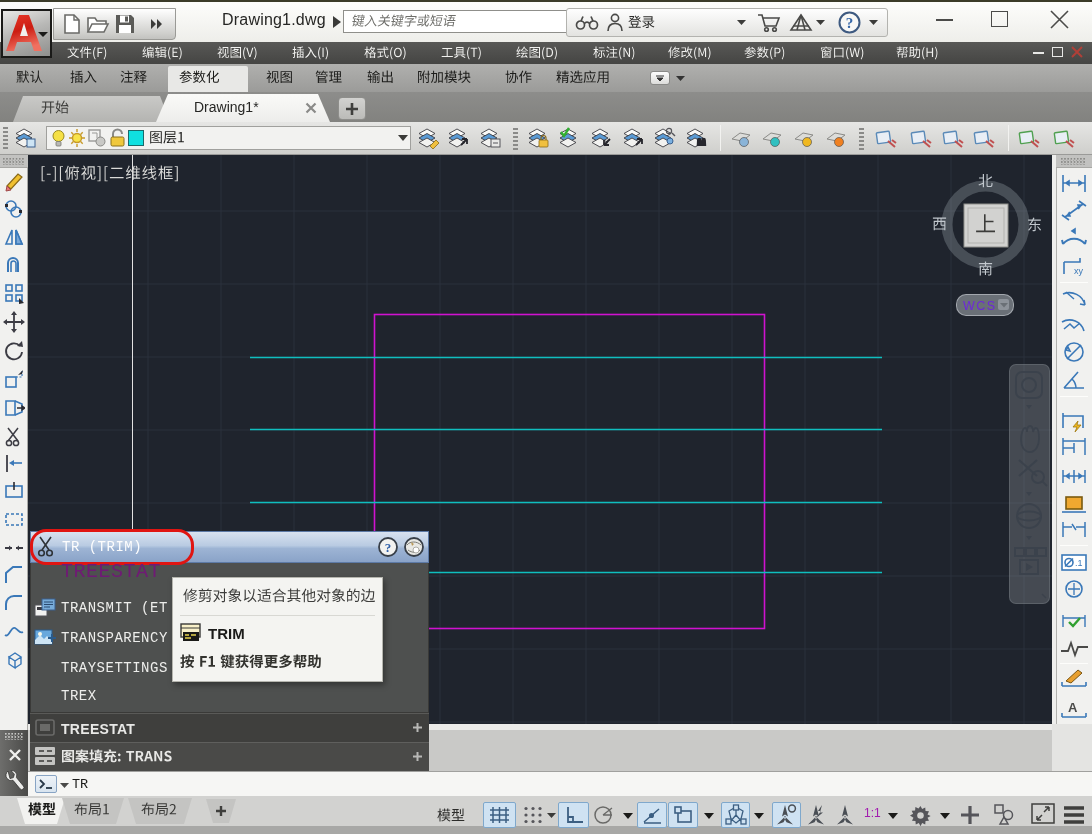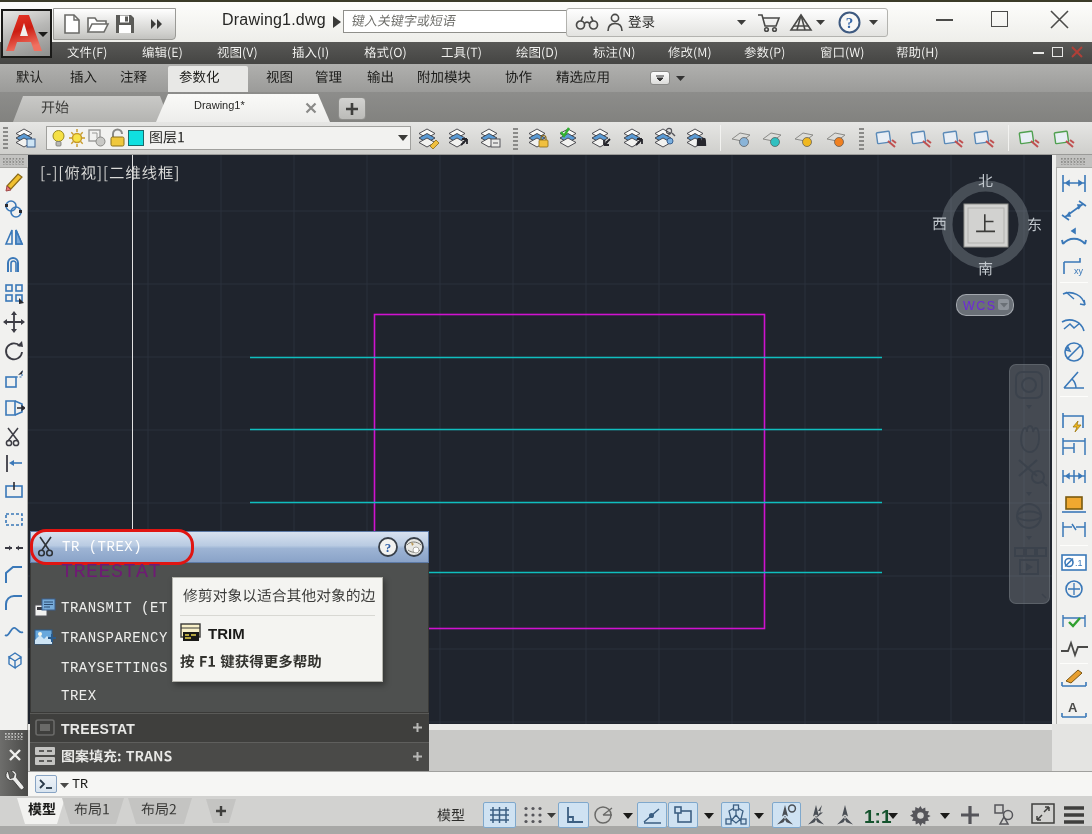--- a/index.html
+++ b/index.html
@@ -157,21 +157,21 @@
   </svg>
 <svg class="abs" style="left:676px;top:75px" width="9" height="7" viewBox="0 0 9 7">
     <path d="M0 1l4.5 5L9 1z" fill="#333"></path>
   </svg>
 <div class="abs" style="left:0px;top:92px;width:1092px;height:30px;background:linear-gradient(#8d8d8b,#82827f)"></div>
 <div class="abs" style="left:13px;top:96px;width:157px;height:26px;background:linear-gradient(#c9c9c7,#b4b4b1);clip-path:polygon(10px 0,calc(100% - 10px) 0,100% 100%,0 100%);border-radius:6px 6px 0 0"></div>
 <svg style="position:absolute;left:41px;top:100px;overflow:visible" width="30" height="17">
     <path transform="translate(0,12.3)" d="M9.1 -9.8V-5.9H5.2V-6.5V-9.8ZM0.7 -5.9V-4.8H4.0C3.8 -2.9 3.1 -1.1 0.8 0.4C1.0 0.6 1.4 0.9 1.6 1.2C4.2 -0.5 4.9 -2.6 5.1 -4.8H9.1V1.1H10.2V-4.8H13.3V-5.9H10.2V-9.8H12.9V-10.8H1.2V-9.8H4.1V-6.5L4.1 -5.9Z M20.5 -4.6V1.1H21.4V0.5H25.7V1.1H26.7V-4.6ZM21.4 -0.4V-3.6H25.7V-0.4ZM20.0 -5.7C20.4 -5.9 21.0 -5.9 26.2 -6.3C26.4 -6.0 26.6 -5.6 26.7 -5.3L27.6 -5.8C27.1 -6.9 26.2 -8.5 25.2 -9.7L24.4 -9.3C24.8 -8.7 25.3 -8.0 25.7 -7.2L21.3 -7.0C22.2 -8.2 23.1 -9.8 23.9 -11.5L22.8 -11.8C22.1 -10.0 20.9 -8.1 20.6 -7.6C20.2 -7.1 19.9 -6.8 19.7 -6.7C19.8 -6.4 19.9 -5.9 20.0 -5.7ZM16.8 -7.9H18.4C18.3 -6.1 17.9 -4.6 17.5 -3.4C17.0 -3.8 16.5 -4.1 16.0 -4.5C16.3 -5.5 16.6 -6.7 16.8 -7.9ZM14.9 -4.1C15.6 -3.6 16.4 -3.0 17.0 -2.4C16.4 -1.2 15.6 -0.3 14.6 0.3C14.8 0.5 15.1 0.8 15.2 1.1C16.3 0.4 17.1 -0.5 17.8 -1.7C18.3 -1.2 18.8 -0.7 19.1 -0.3L19.7 -1.1C19.4 -1.6 18.9 -2.2 18.2 -2.7C18.9 -4.3 19.3 -6.3 19.4 -8.8L18.8 -8.9L18.7 -8.9H17.0C17.2 -9.8 17.4 -10.8 17.5 -11.6L16.5 -11.7C16.4 -10.8 16.3 -9.9 16.1 -8.9H14.6V-7.9H15.9C15.6 -6.5 15.2 -5.1 14.9 -4.1Z" fill="#3a3a38"></path>
   </svg>
 <div class="abs" style="left:156px;top:94px;width:174px;height:28px;background:linear-gradient(#fafaf8,#ededeb);clip-path:polygon(12px 0,calc(100% - 12px) 0,100% 100%,0 100%);border-radius:7px 7px 0 0"></div>
-<div class="abs" style="left:194px;top:99px;width:110px;height:20px;font-size:11px;color:#262624">Drawing1*</div>
+<div class="abs" style="left:194px;top:99px;width:110px;height:20px;font-size:14px;color:#262624">Drawing1*</div>
 <svg class="abs" style="left:305px;top:102px" width="12" height="12" viewBox="0 0 12 12">
     <path d="M1.5 1.5l9 9M10.5 1.5l-9 9" stroke="#8a8a88" stroke-width="2.2"></path>
   </svg>
 <div class="abs" style="left:338px;top:97px;width:28px;height:23px;background:linear-gradient(#d2d2d0,#bbbbb8);border:1px solid #8e8e8b;border-radius:4px"></div>
 <svg class="abs" style="left:345px;top:102px" width="14" height="14" viewBox="0 0 14 14">
     <path d="M7 1v12M1 7h12" stroke="#3f3f3d" stroke-width="2.6"></path>
   </svg>
 <div class="abs" style="left:0px;top:122px;width:1092px;height:33px;background:linear-gradient(#e6e6e4,#cfcfcc);border-bottom:1px solid #9a9a98"></div>
 <div class="abs" style="left:3px;top:127px;width:5px;height:22px;background:repeating-linear-gradient(0deg,#8a8a88 0 2px,transparent 2px 4px)"></div>
 <svg class="abs" style="left:14px;top:127px" width="24" height="22" viewBox="0 0 24 22">
@@ -739,21 +739,21 @@
   </svg>
 <svg class="abs" style="left:806px;top:804px" width="22" height="22" viewBox="0 0 22 22">
     <path d="M10 1l3 11.5-3-2-3 2z" fill="#4a4f55"></path>
     <path d="M10.5 12L2 20.5l6.5-2.2 2.2-4zM9.5 12l8.5 8.5-6.5-2.2-2.2-4z" fill="#4a4f55"></path>
     <path d="M16 1l-4 6h3l-5 7 7-5.5h-3z" fill="#4a4f55"></path>
   </svg>
 <svg class="abs" style="left:835px;top:804px" width="22" height="22" viewBox="0 0 22 22">
     <path d="M10 1l3 11.5-3-2-3 2z" fill="#4a4f55"></path>
     <path d="M10.5 12L2 20.5l6.5-2.2 2.2-4zM9.5 12l8.5 8.5-6.5-2.2-2.2-4z" fill="#4a4f55"></path>
   </svg>
-<div class="abs" style="left:864px;top:806px;width:26px;height:17px;font-size:19px;font-weight:bold;color:#14532d">1:1</div>
+<div class="abs" style="left:864px;top:806px;width:26px;height:17px;font-size:12px;font-weight:normal;color:#a21caf">1:1</div>
 <svg class="abs" style="left:888px;top:812px" width="10" height="8" viewBox="0 0 10 8">
     <path d="M0 1l5 6 5-6z" fill="#1a1a18"></path>
   </svg>
 <svg class="abs" style="left:910px;top:805px" width="21" height="21" viewBox="0 0 23 23">
 <g fill="#55555a">
       <path d="M11.5 1l1.8 3.4 3.4-1.6.3 3.8 3.8.3-1.6 3.4 3.4 1.8-3.4 1.8 1.6 3.4-3.8.3-.3 3.8-3.4-1.6-1.8 3.4-1.8-3.4-3.4 1.6-.3-3.8-3.8-.3 1.6-3.4L0 11.5l3.4-1.8L1.8 6.3l3.8-.3.3-3.8 3.4 1.6z"></path>
       <circle cx="11.5" cy="11.5" r="3.6" fill="#d2d2d0"></circle>
     </g>
   </svg>
 <svg class="abs" style="left:940px;top:812px" width="10" height="8" viewBox="0 0 10 8">
@@ -778,21 +778,21 @@
   </svg>
 <div class="abs" style="left:30px;top:531px;width:399px;height:182px;background:#4e504f;border:1px solid #3a3a38"></div>
 <div class="abs" style="left:30px;top:531px;width:399px;height:32px;background:linear-gradient(#d8e2f0,#b9cbe2 45%,#9db4d4 55%,#8aa3c8);border:1px solid #5d7aa6"></div>
 <svg class="abs" style="left:37px;top:536px" width="18" height="22" viewBox="0 0 18 22">
 <g stroke="#2e3338" stroke-width="1.6" fill="none">
       <path d="M3 1l9 13M14 1L5 14"></path>
       <circle cx="4.5" cy="17" r="2.8"></circle>
       <circle cx="12.5" cy="17" r="2.8"></circle>
     </g>
   </svg>
-<div class="abs" style="left:62px;top:539px;width:140px;height:17px;font-family:'Liberation Mono',monospace;font-size:14px;color:#fdfdfd;letter-spacing:0.5px">TR (TREX)</div>
+<div class="abs" style="left:62px;top:539px;width:140px;height:17px;font-family:'Liberation Mono',monospace;font-size:14px;color:#fdfdfd;letter-spacing:0.5px">TR (TRIM)</div>
 <svg class="abs" style="left:378px;top:537px" width="20" height="20" viewBox="0 0 20 20">
 <circle cx="10" cy="10" r="9" fill="#f2f2f0" stroke="#383f48" stroke-width="1.8"></circle>
 <text x="10" y="14.5" text-anchor="middle" font-family="Liberation Serif" font-size="13" font-weight="bold" fill="#3060a8">?</text>
   </svg>
 <svg class="abs" style="left:404px;top:537px" width="20" height="20" viewBox="0 0 20 20">
 <circle cx="10" cy="10" r="9" fill="#e8e8e4" stroke="#383f48" stroke-width="1.8"></circle>
 <path d="M3 8c3-4 10-4 14 0M4 13c4 3 9 3 12 0" stroke="#7a7a74" fill="none"></path>
 <circle cx="12" cy="13" r="3" fill="#fff" stroke="#9a9a94" stroke-width="0.8"></circle>
     <path d="M7 5l3 2-2 2z" fill="#b89858"></path>
   </svg>

